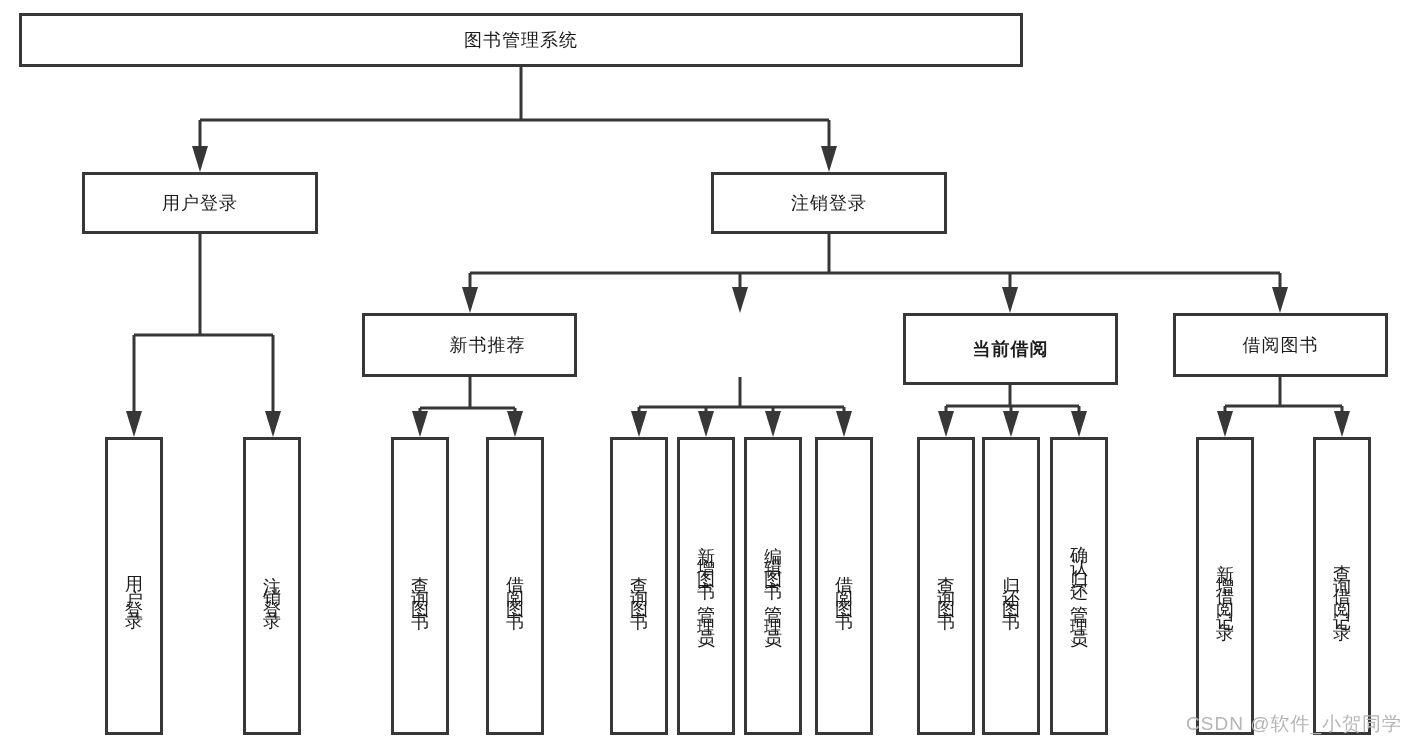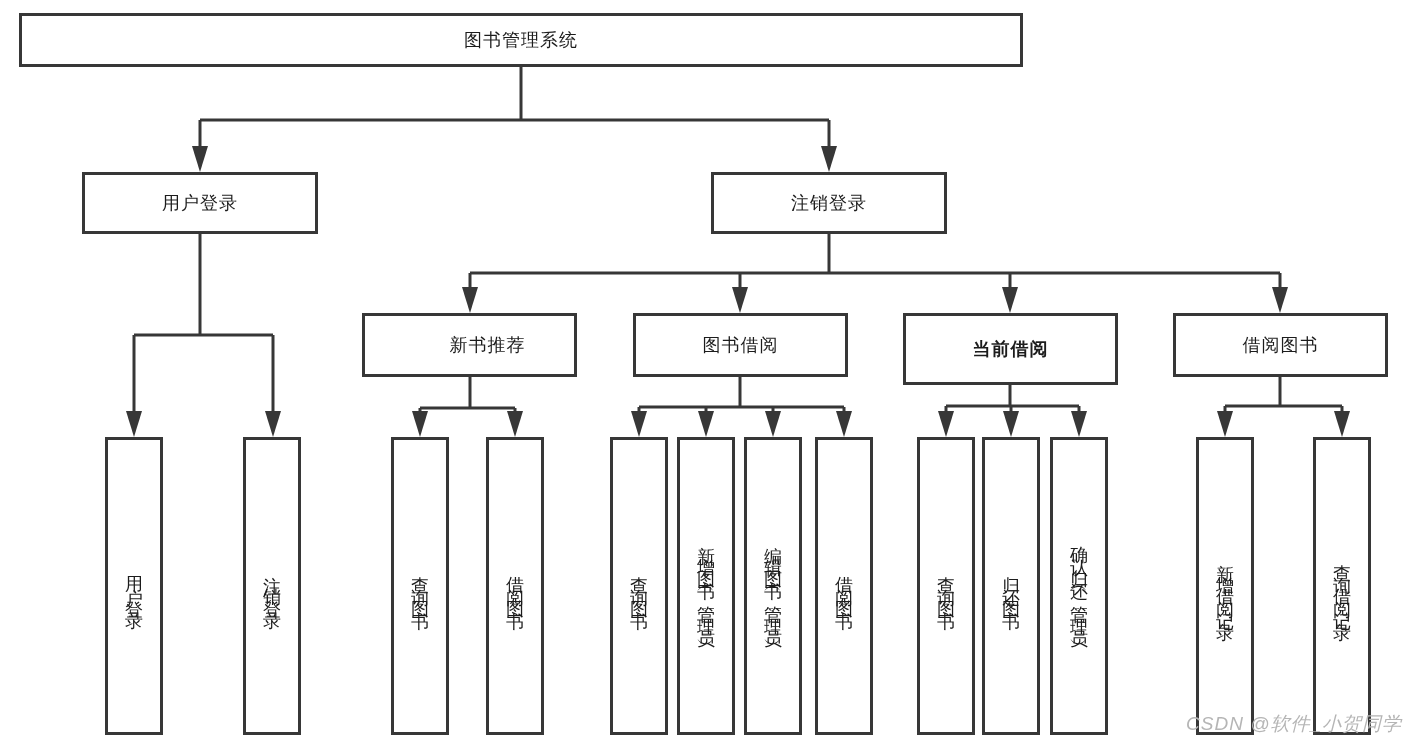--- a/index.html
+++ b/index.html
@@ -38,21 +38,20 @@
   .p-records{left:1173px;top:313px;width:215px;height:64px;}
   .p-g1a{left:105px;} .p-g1b{left:243px;}
   .p-g2a{left:391px;} .p-g2b{left:486px;}
   .p-g3a{left:610px;} .p-g3b{left:677px;} .p-g3c{left:744px;} .p-g3d{left:815px;}
   .p-g4a{left:917px;} .p-g4b{left:982px;} .p-g4c{left:1050px;}
   .p-g5a{left:1196px;} .p-g5b{left:1313px;}
   .watermark{
     position:absolute;top:711px;right:3px;
     font-size:19px;color:var(--wm);letter-spacing:1px;z-index:5;
     font-family:"Liberation Sans","DejaVu Sans",sans-serif;
-    font-style:italic;
   }
 </style>
 </head>
 <body>
 
 <div class="canvas">
 
   <svg class="connectors" viewBox="0 0 1405 747" xmlns="http://www.w3.org/2000/svg" aria-hidden="true">
 
     <path class="ln" d="M521,66 V121"></path>
@@ -122,23 +121,20 @@
   <div class="box p-user">
     <span>用户登录</span>
   </div>
   <div class="box p-book">
     <span>注销登录</span>
   </div>
 
   <div class="box p-new">
     <span>新书推荐</span>
   </div>
-  <div class="box p-borrow">
-    <span>图书借阅</span>
-  </div>
   <div class="box p-current">
     <span>当前借阅</span>
   </div>
   <div class="box p-records">
     <span>借阅图书</span>
   </div>
 
   <div class="box leaf p-g1a">
     <span class="vtext">用户登录</span>
   </div>

